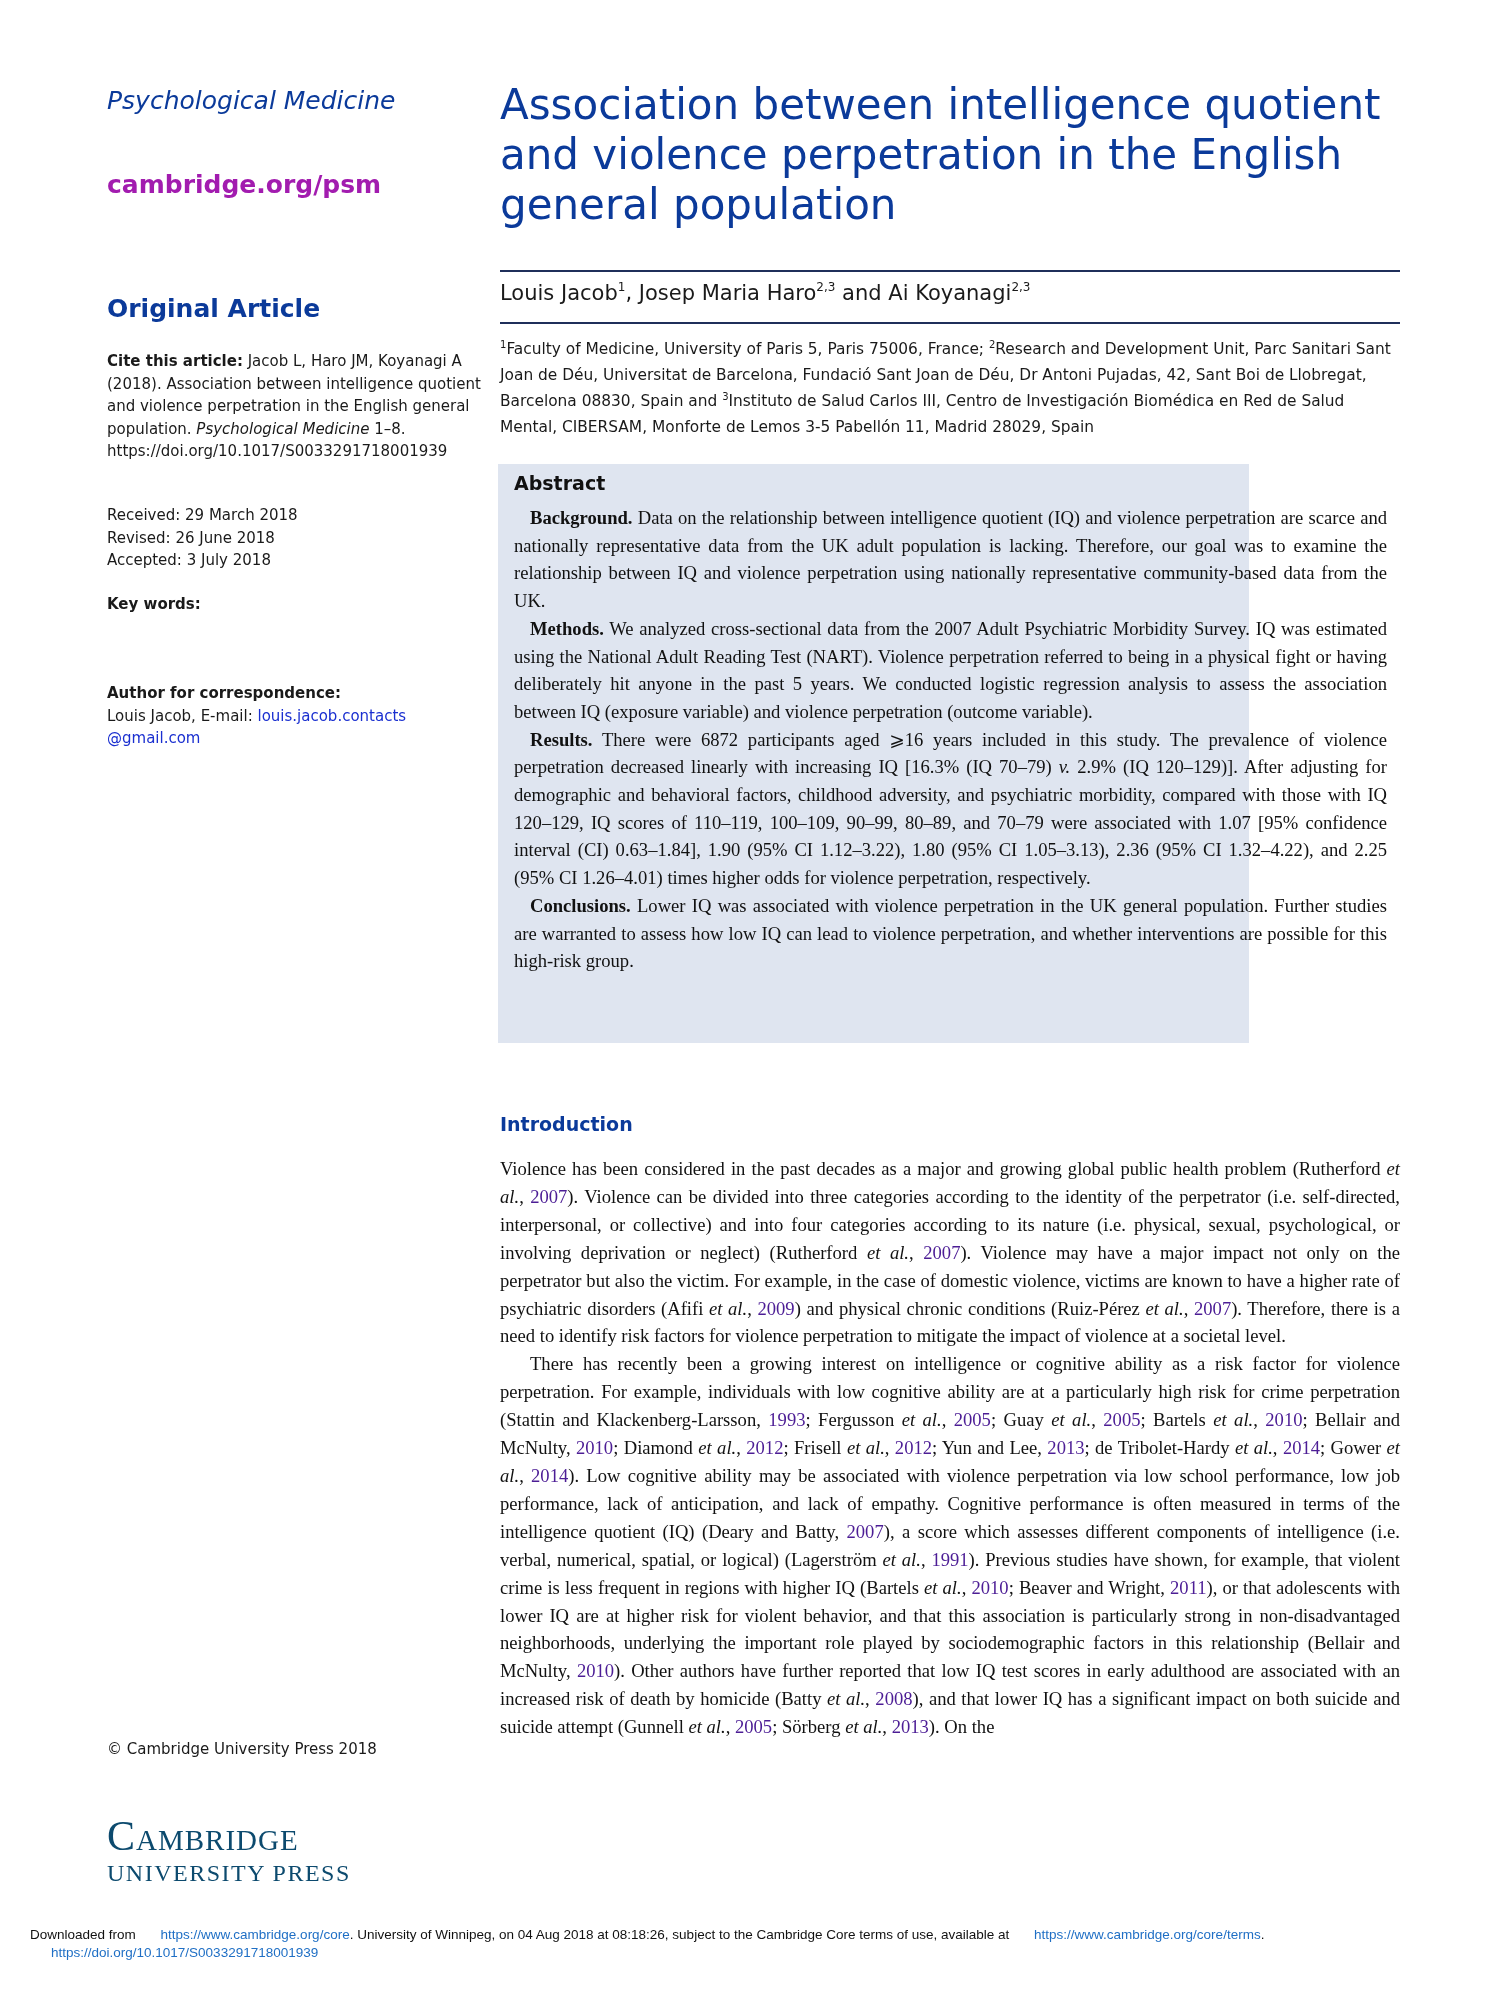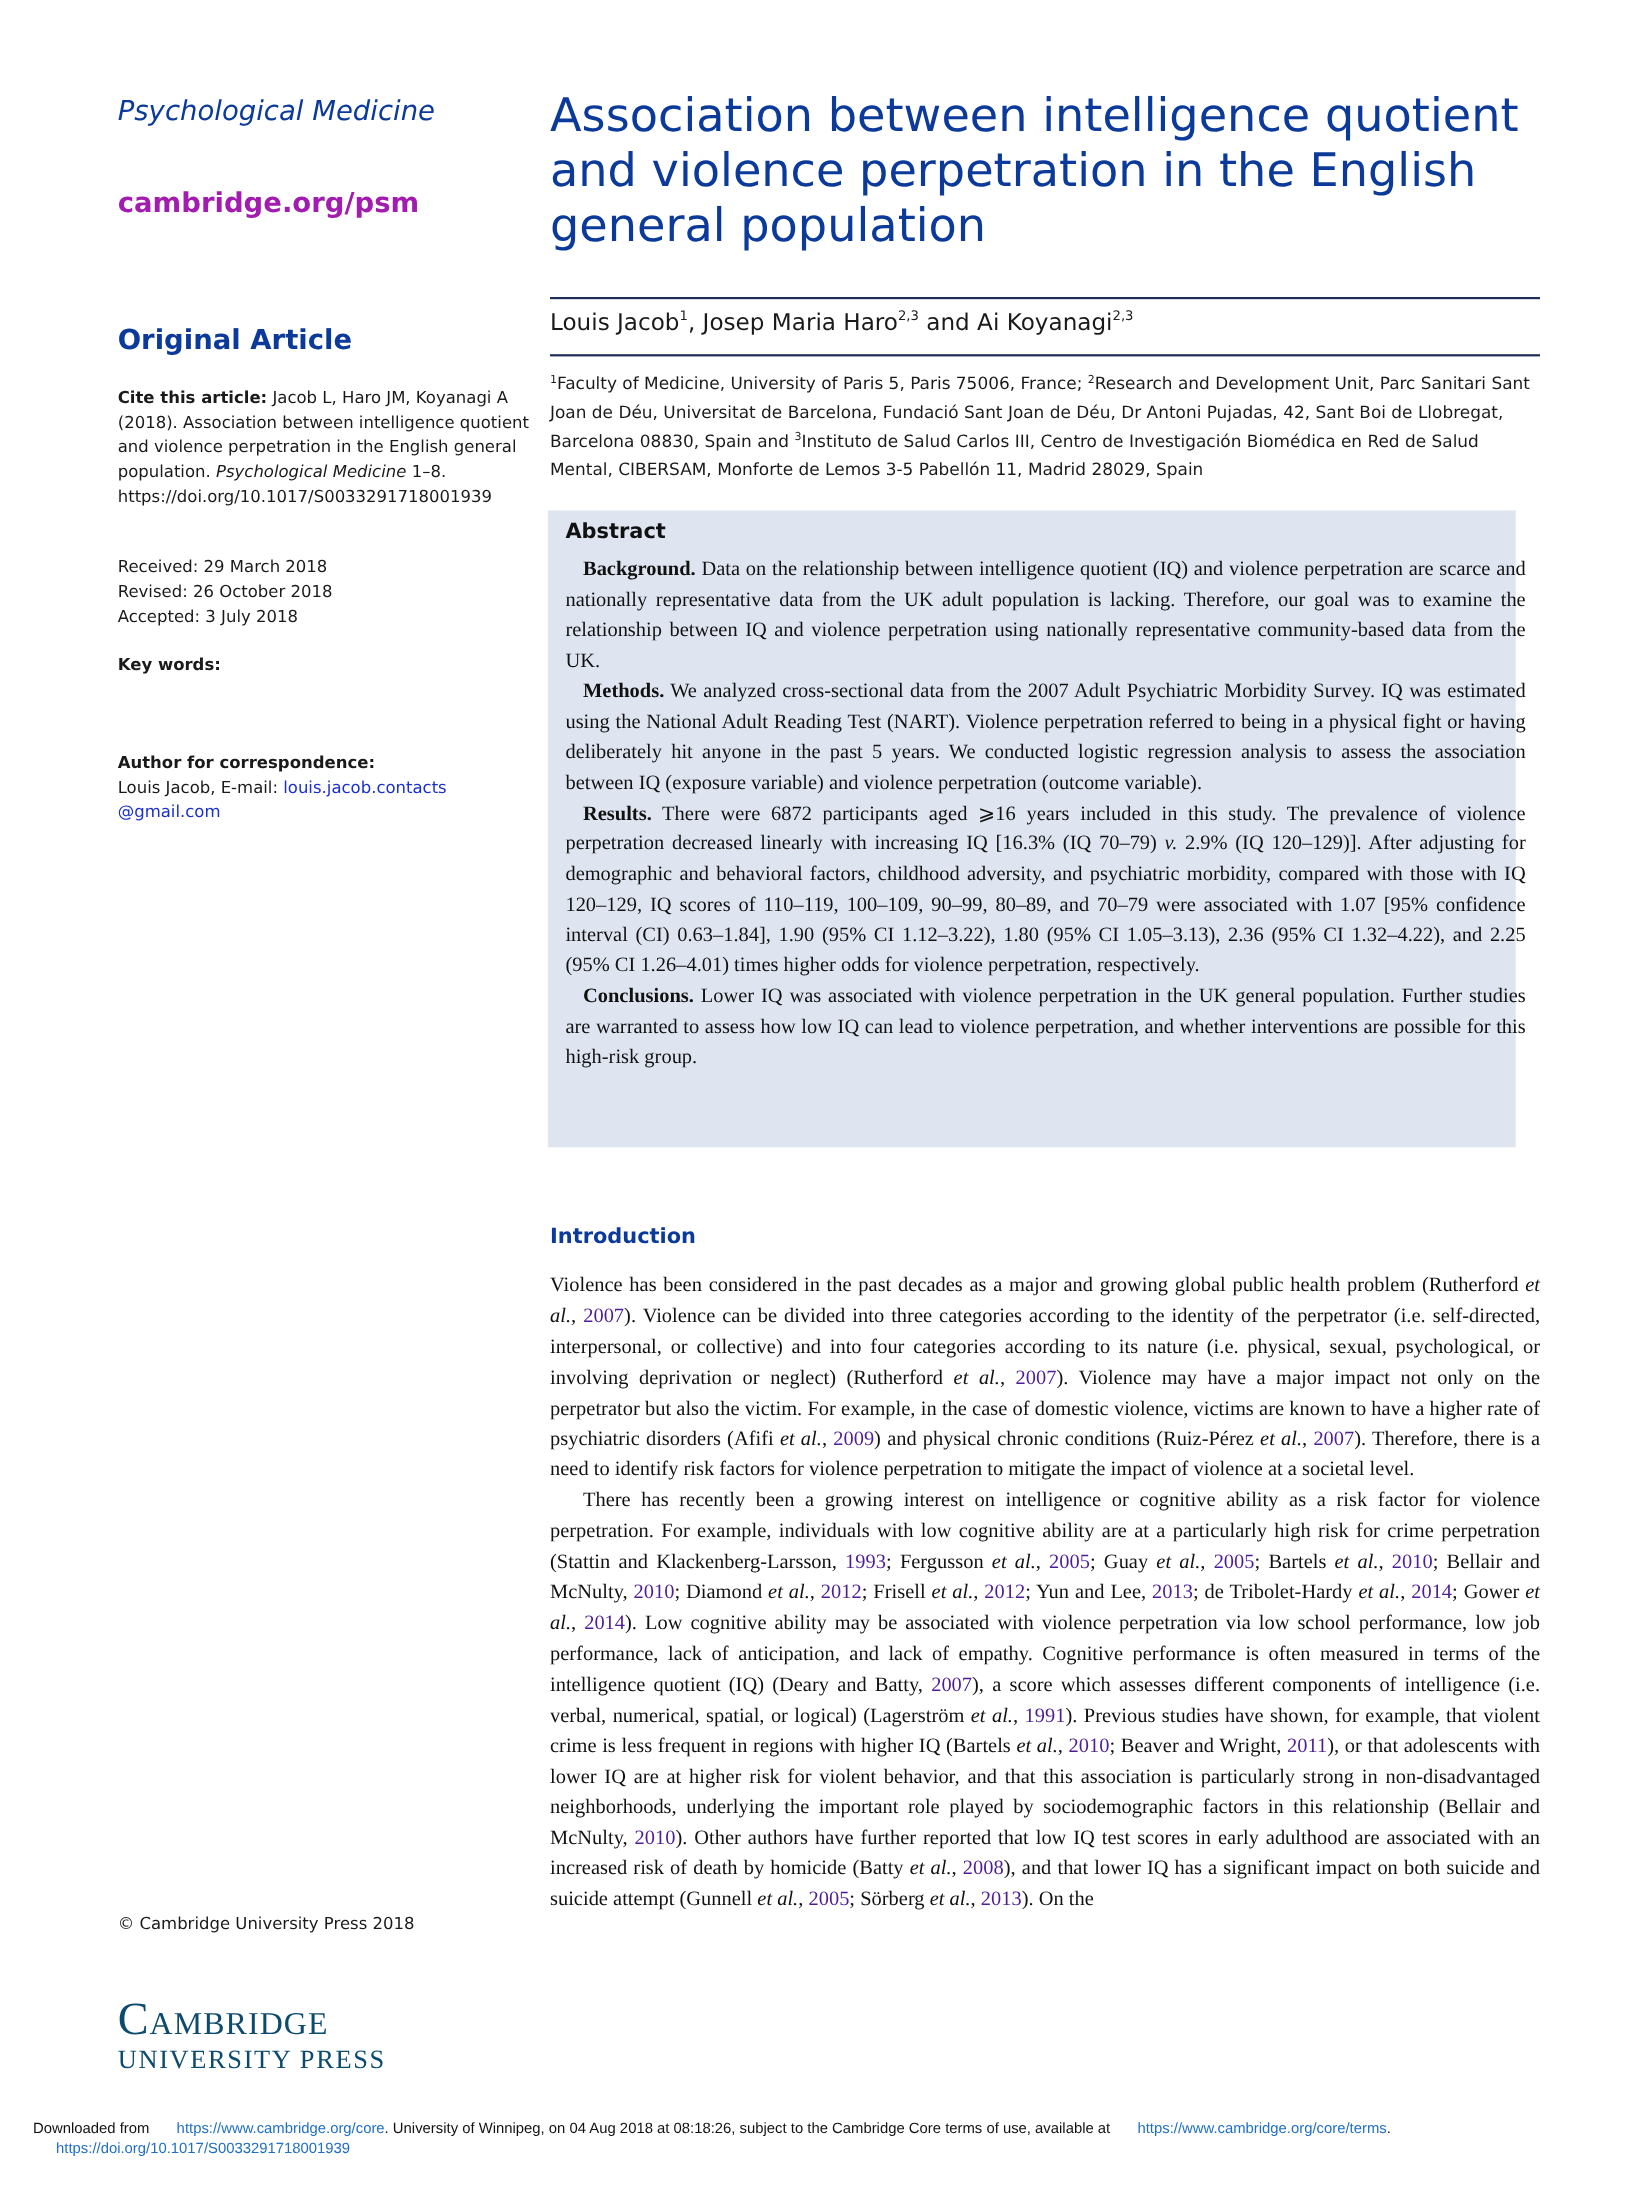--- a/index.html
+++ b/index.html
@@ -29,21 +29,21 @@
   .right { position: absolute; left: 500px; top: 0; width: 900px; }
   .title { position: absolute; top: 80px; left: 0; width: 900px; font-size: 42px; line-height: 50px; color: #0b3a9a; }
   .rule { position: absolute; left: 0; width: 900px; height: 1.5px; background: #1f2f5a; }
   .rule1 { top: 270px; }
   .rule2 { top: 322px; }
   .authors { position: absolute; top: 281px; left: 0; font-size: 21px; color: #1a1a1a; white-space: nowrap; }
   .authors sup { font-size: 12px; vertical-align: 9px; line-height: 0; }
   .affil { position: absolute; top: 336px; left: 0; width: 900px; font-size: 15.4px; line-height: 26px; color: #1a1a1a; text-align: left; }
   .affil sup { font-size: 10px; vertical-align: 6px; line-height: 0; }
 
-  .abstract { position: absolute; top: 464px; left: -2px; width: 880px; height: 579px; background: #dfe5f0; }
+  .abstract { position: absolute; top: 464px; left: -2px; width: 751px; height: 579px; background: #dfe5f0; }
   .abstract-head { position: absolute; top: 8px; left: 16px; font-size: 19px; font-weight: bold; color: #111; }
   .abstract-body { position: absolute; top: 40px; left: 16px; width: 873px; font-size: 18.6px; line-height: 27.7px; text-align: justify; color: #111; }
   .abstract-body p { margin: 0; }
   .abstract-body b { font-weight: bold; margin-left: 16px; }
 
   .intro-head { position: absolute; top: 1113px; left: 0; font-size: 19px; font-weight: bold; color: #0b3a9a; }
   .intro-body { position: absolute; top: 1155px; left: 0; width: 900px; font-size: 18.6px; line-height: 27.9px; text-align: justify; color: #111; }
   .intro-body p { margin: 0; }
   .intro-body p.indent { text-indent: 30px; }
   .ref { color: #4c1d95; }
@@ -58,21 +58,21 @@
   <div class="journal">Psychological Medicine</div>
   <div class="site">cambridge.org/psm</div>
   <div class="article-type">Original Article</div>
 
   <div class="meta cite">
     <b>Cite this article:</b><span> Jacob L, Haro JM, Koyanagi A (2018). Association between intelligence quotient and violence perpetration in the English general population. </span><i>Psychological Medicine</i><span> 1–8. https://doi.org/10.1017/S0033291718001939</span>
   </div>
 
   <div class="meta dates">
     <div>Received: 29 March 2018</div>
-    <div>Revised: 26 October 2018</div>
+    <div>Revised: 26 June 2018</div>
     <div>Accepted: 3 July 2018</div>
   </div>
 
   <div class="meta keywords">
     <div><b>Key words:</b></div>
   </div>
 
   <div class="meta corr">
     <div><b>Author for correspondence:</b></div>
     <div style="width:300px; word-break: break-all;"><span>Louis Jacob, E-mail: </span><span class="link">louis.jacob.contacts@gmail.com</span></div>

